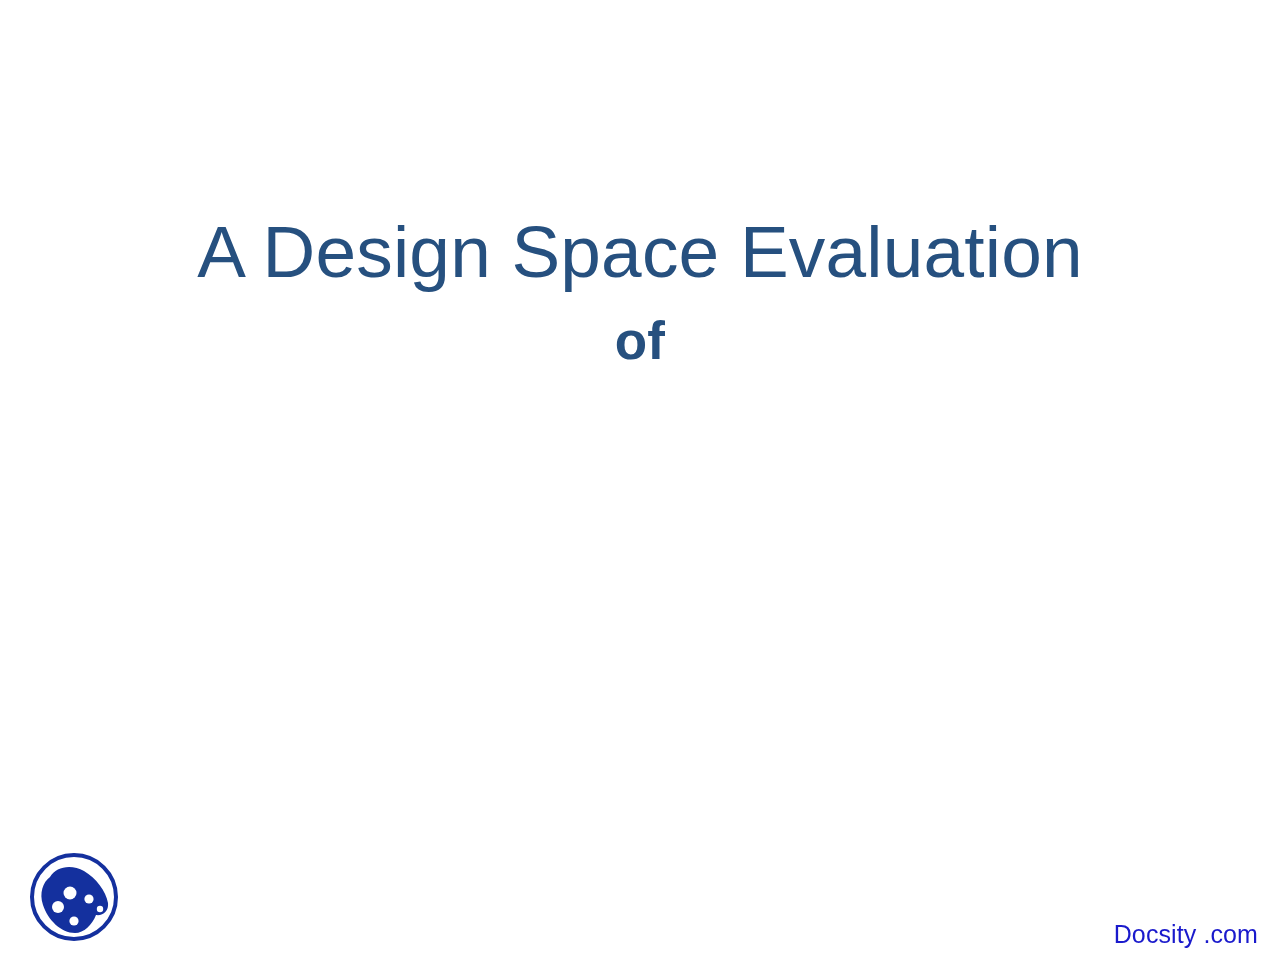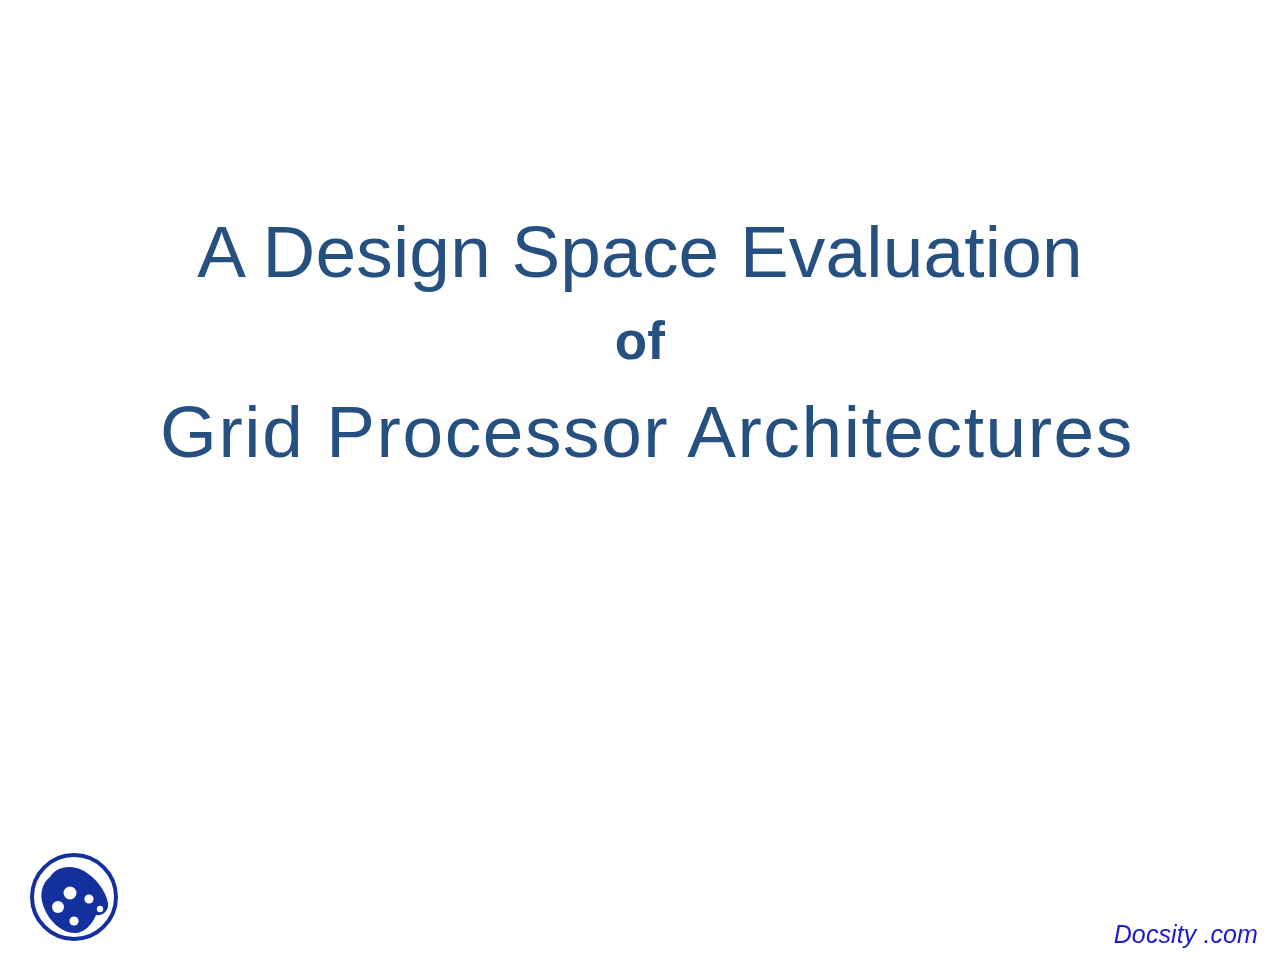--- a/index.html
+++ b/index.html
@@ -70,32 +70,30 @@
   #docsity-wordmark {
     position: absolute;
     right: 22px;
     top: 919px;
     font-size: 25px;
     line-height: 30px;
     font-weight: 400;
     color: #1A1ACC;
     white-space: pre;
     letter-spacing: 0.1px;
-    font-style: italic;
   }
 </style>
 </head>
 <body>
 
 <div id="slide">
 
   <div id="title-block">
     <span class="title-line title-line-1">A Design Space Evaluation</span>
     <span class="title-line title-line-2">of</span>
-    <span class="title-line title-line-3">Grid Processor Architectures</span>
   </div>
 
   <div id="docsity-logo">
     <svg viewBox="0 0 92 92" xmlns="http://www.w3.org/2000/svg">
 
       <circle cx="46" cy="46" r="42" fill="none" stroke="#14309E" stroke-width="4"></circle>
 
       <path d="M 22 26
                C 28 15, 44 13, 56 20
                C 68 27, 78 40, 80 52

